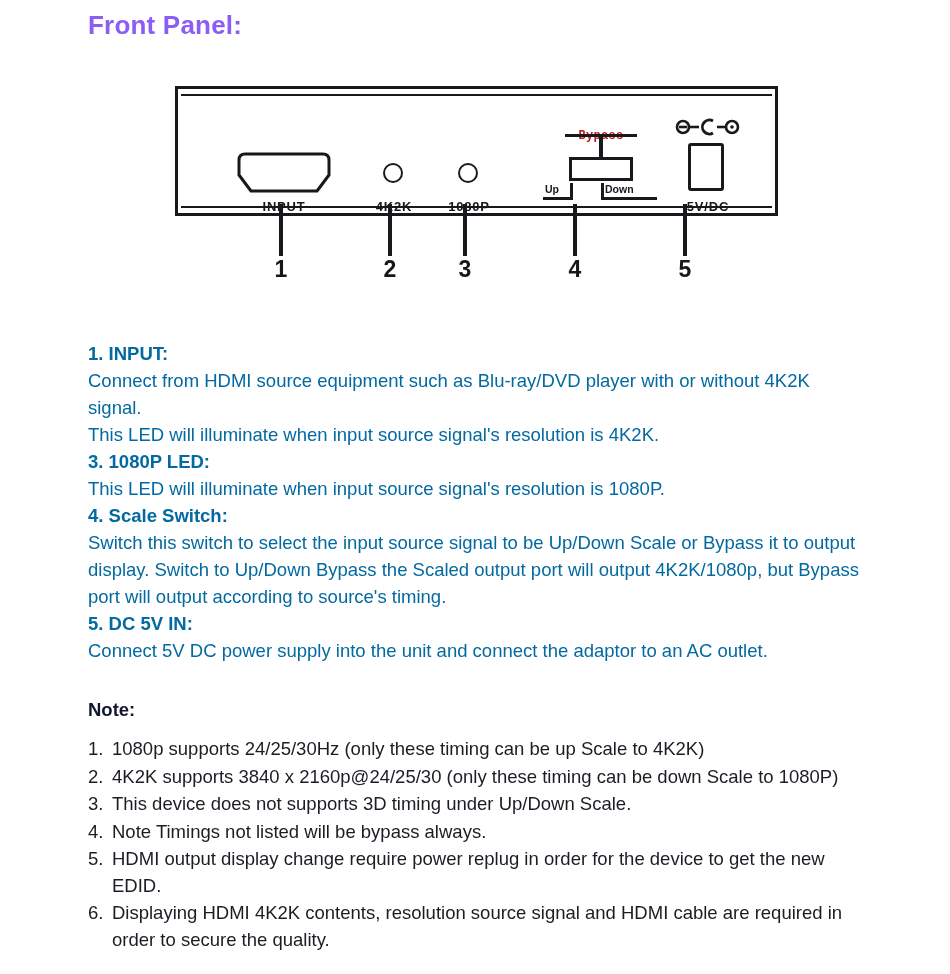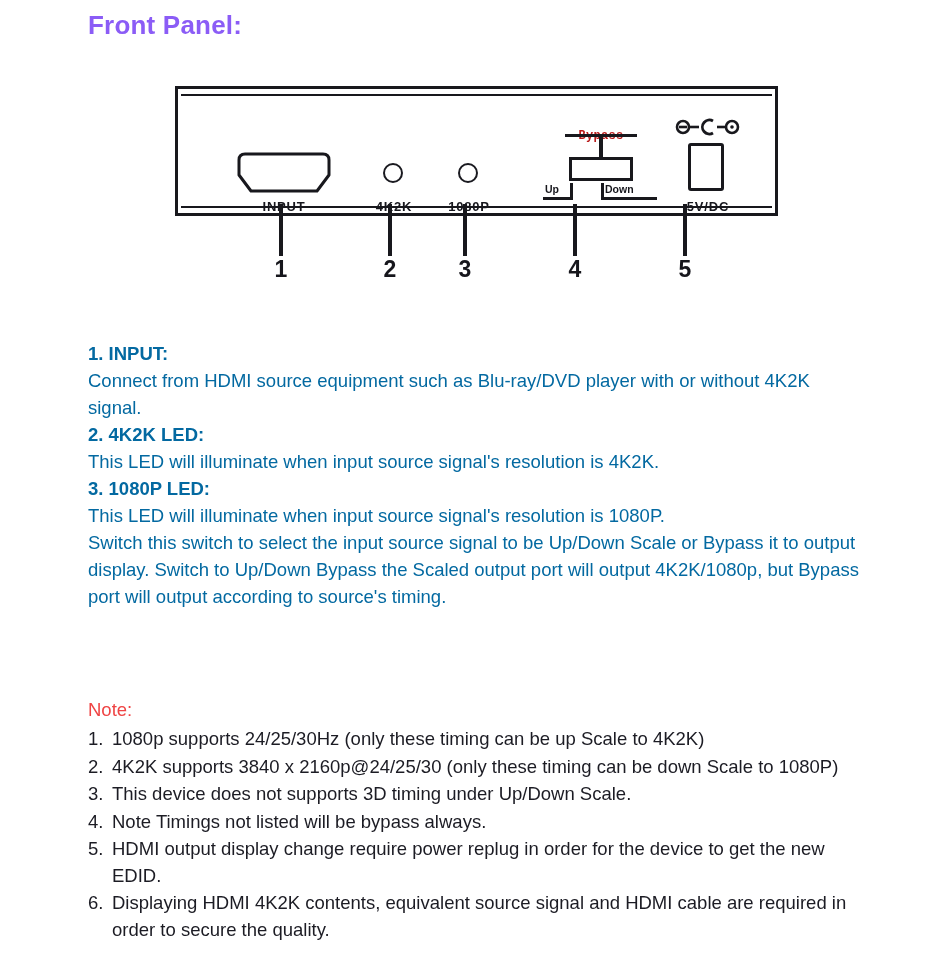--- a/index.html
+++ b/index.html
@@ -262,24 +262,24 @@
 
   
   .note-section {
     position: absolute;
     left: 88px;
     top: 696px;
     width: 790px;
   }
   .note-heading {
     font-size: 18.5px;
-    font-weight: normal;
+    font-weight: bold;
     line-height: 27px;
-    margin: 0 0 3px 0;
-    color: #ef4444;
+    margin: 0 0 13px 0;
+    color: #0f172a;
   }
   .note-item {
     display: flex;
     font-size: 18.5px;
     line-height: 26.5px;
     color: #1c1c24;
     margin-bottom: 1px;
   }
   .note-marker {
     flex: 0 0 auto;
@@ -354,25 +354,27 @@
   <div class="callout-num" style="left:86px;">1</div>
   <div class="callout-num" style="left:195px;">2</div>
   <div class="callout-num" style="left:270px;">3</div>
   <div class="callout-num" style="left:380px;">4</div>
   <div class="callout-num" style="left:490px;">5</div>
 </div>
 
 <div class="body-copy">
   <p class="bold">1. INPUT:</p>
   <p>Connect from HDMI source equipment such as Blu-ray/DVD player with or without 4K2K signal.</p>
-  <p class="bold">2. 4K2K LED:</p>
   <p>This LED will illuminate when input source signal's resolution is 4K2K.</p>
   <p class="bold">3. 1080P LED:</p>
   <p>This LED will illuminate when input source signal's resolution is 1080P.</p>
+  <p class="bold">4. Scale Switch:</p>
   <p>Switch this switch to select the input source signal to be Up/Down Scale or Bypass it to output display. Switch to Up/Down Bypass the Scaled output port will output 4K2K/1080p, but Bypass port will output according to source's timing.</p>
+  <p class="bold">5. DC 5V IN:</p>
+  <p>Connect 5V DC power supply into the unit and connect the adaptor to an AC outlet.</p>
 </div>
 
 <div class="note-section">
   <p class="note-heading">Note:</p>
 
   <div class="note-item">
     <span class="note-marker">1.</span>
     <span class="note-text">1080p supports 24/25/30Hz (only these timing can be up Scale to 4K2K)</span>
   </div>
   <div class="note-item">
@@ -386,15 +388,15 @@
   <div class="note-item">
     <span class="note-marker">4.</span>
     <span class="note-text">Note Timings not listed will be bypass always.</span>
   </div>
   <div class="note-item">
     <span class="note-marker">5.</span>
     <span class="note-text">HDMI output display change require power replug in order for the device to get the new EDID.</span>
   </div>
   <div class="note-item">
     <span class="note-marker">6.</span>
-    <span class="note-text">Displaying HDMI 4K2K contents, equivalent source signal and HDMI cable are required in order to secure the quality.</span>
+    <span class="note-text">Displaying HDMI 4K2K contents, resolution source signal and HDMI cable are required in order to secure the quality.</span>
   </div>
 </div>
 
 </body></html>

